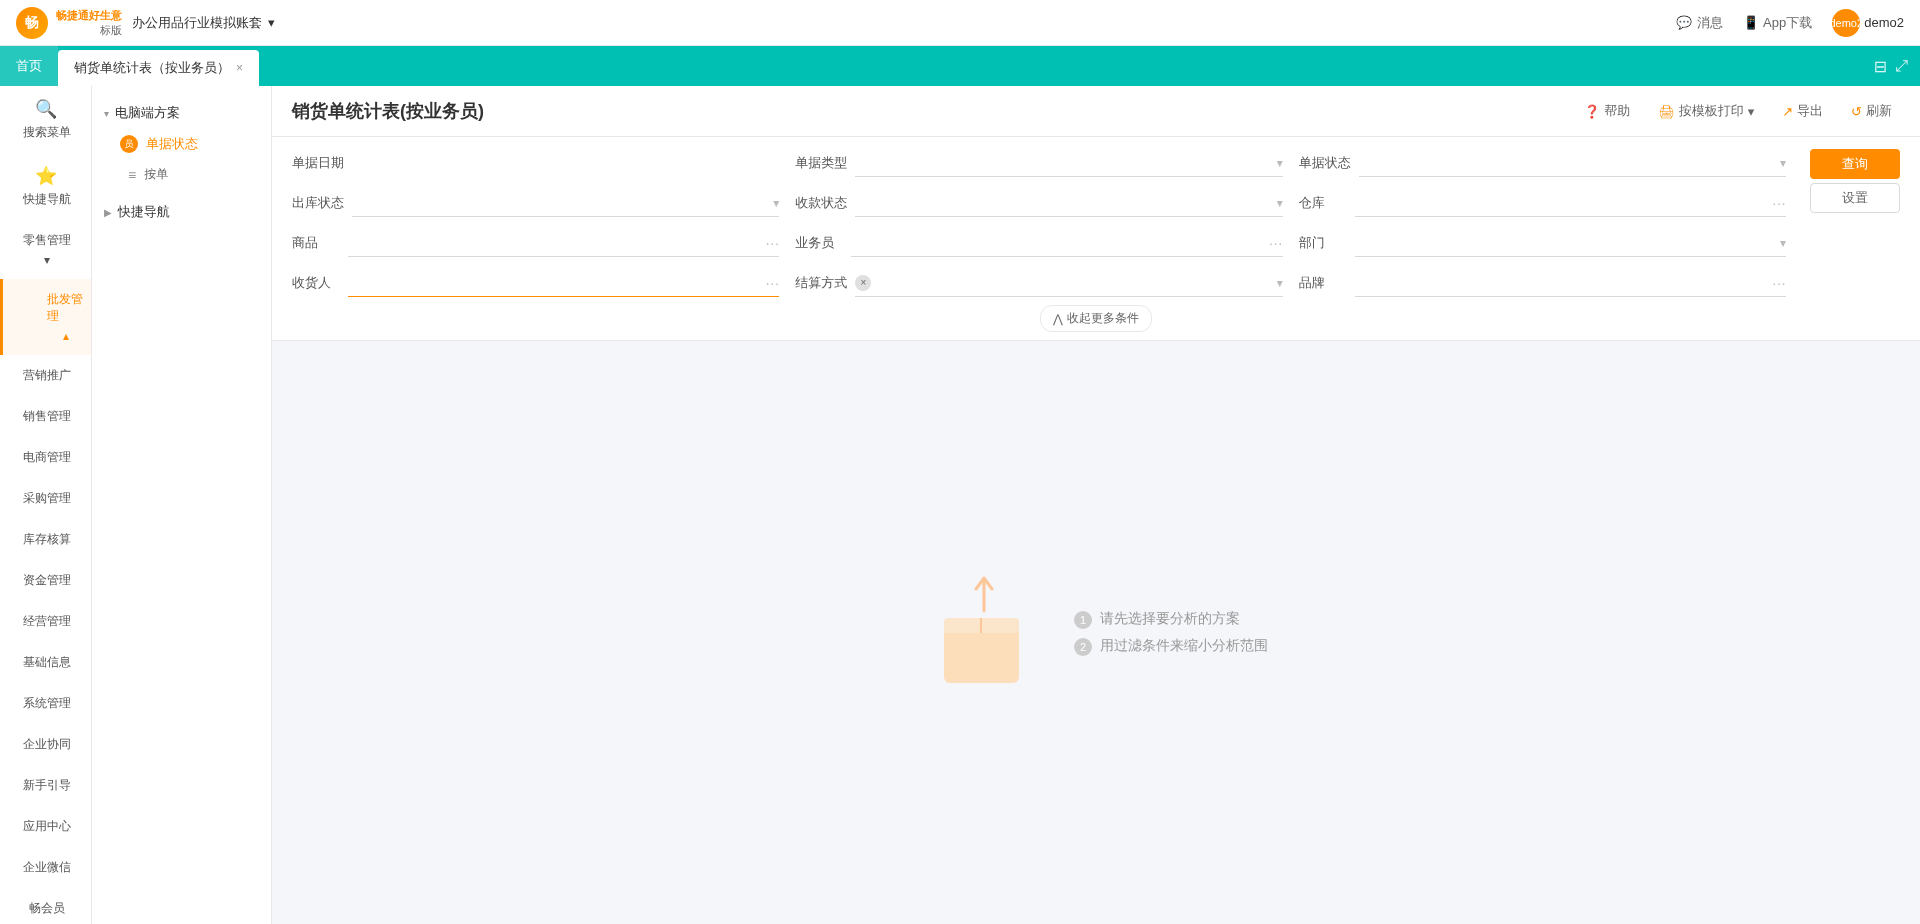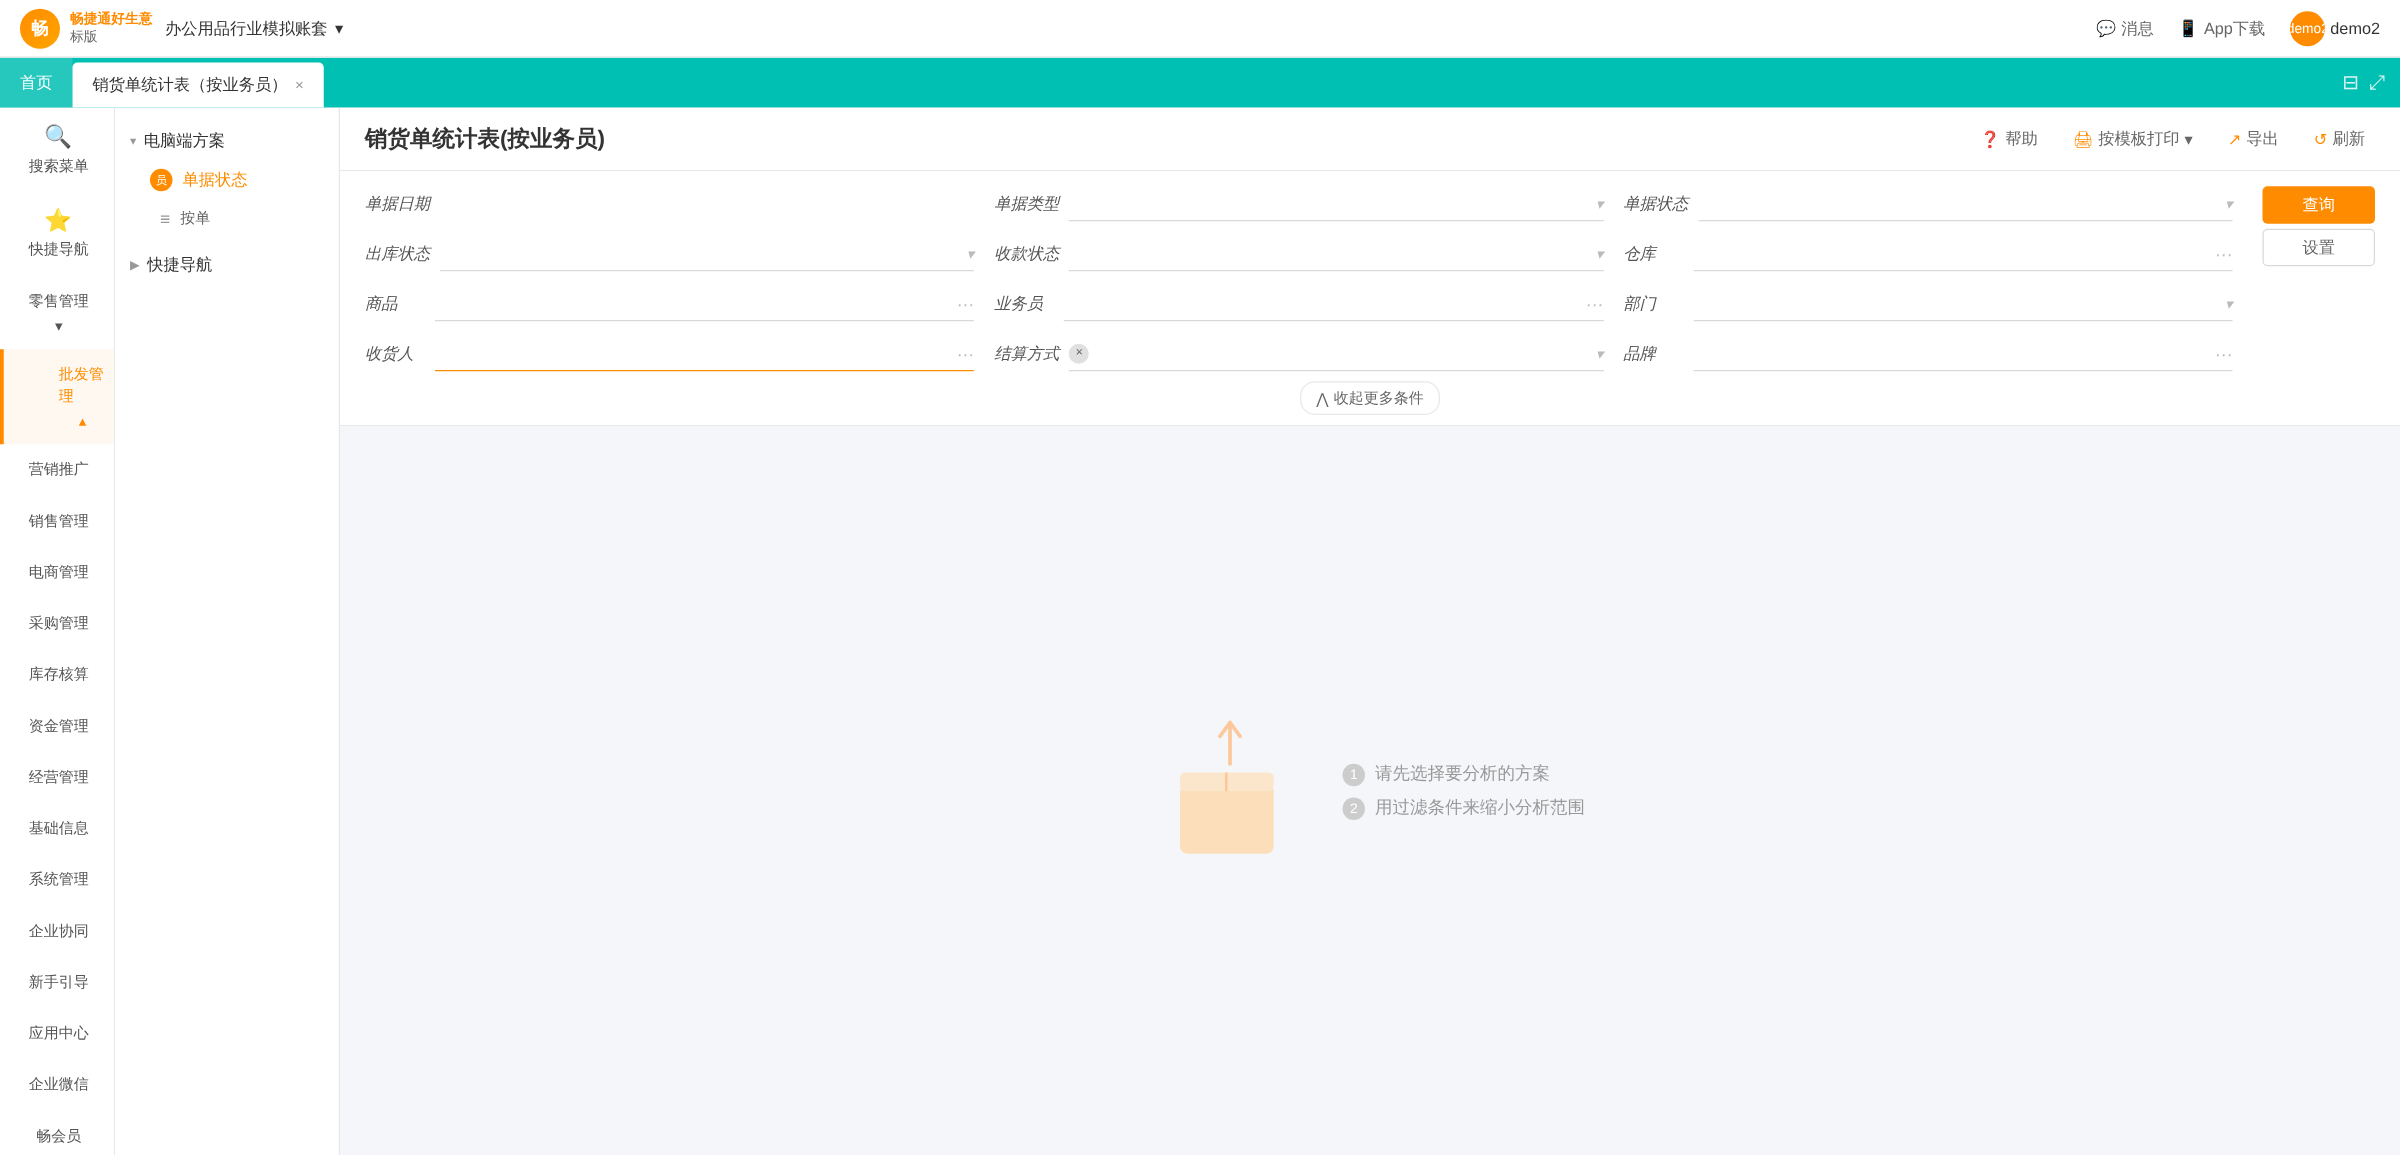--- a/index.html
+++ b/index.html
@@ -13,21 +13,21 @@
       align-items: center;
       justify-content: space-between;
       padding: 0 16px;
       border-bottom: 1px solid #e8e8e8;
       flex-shrink: 0;
       z-index: 10;
     }
     .top-header-left { display: flex; align-items: center; gap: 10px; }
     .logo-area { display: flex; align-items: center; gap: 8px; }
     .logo-icon { width: 32px; height: 32px; background: linear-gradient(135deg, #ff8c00, #ffa500); border-radius: 50%; display: flex; align-items: center; justify-content: center; color: white; font-size: 14px; font-weight: bold; }
-    .logo-text { font-size: 11px; color: #666; line-height: 1.3; }
+    .logo-text { font-size: 11px; color: #666; line-height: 1.3; text-align: right; }
     .logo-text .brand { color: #ff8c00; font-weight: bold; }
     .breadcrumb-area { display: flex; align-items: center; gap: 6px; }
 
     .top-header-right { display: flex; align-items: center; gap: 20px; }
     .header-action { display: flex; align-items: center; gap: 4px; color: #666; font-size: 13px; cursor: pointer; }
     .user-avatar { width: 28px; height: 28px; border-radius: 50%; background: #ff8c00; display: flex; align-items: center; justify-content: center; color: white; font-size: 12px; overflow: hidden; }
     .user-name { font-size: 13px; color: #333; cursor: pointer; }
 
     
     .tab-bar {
@@ -471,21 +471,21 @@
           <div class="page-action-btn">
             <span class="btn-icon">↺</span>
             <span>刷新</span>
           </div>
         </div>
       </div>
 
       <div class="filter-section">
         <div style="padding: 12px 20px 0; display: flex; gap: 16px; align-items: flex-start;">
 
-          <div style="flex:1;font-style:italic;">
+          <div style="flex:1;">
 
             <div class="filter-row">
               <div class="filter-item">
                 <span class="filter-label">单据日期</span>
               </div>
               <div class="filter-item">
                 <span class="filter-label">单据类型</span>
                 <div class="filter-control">
                   <span class="arrow">▾</span>
                 </div>

